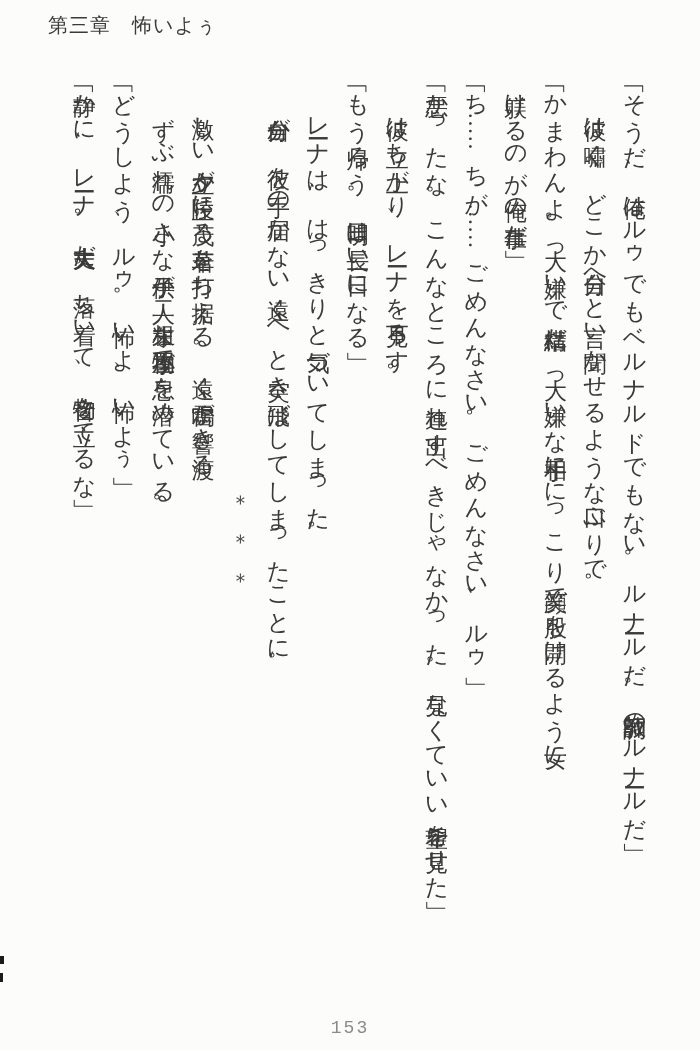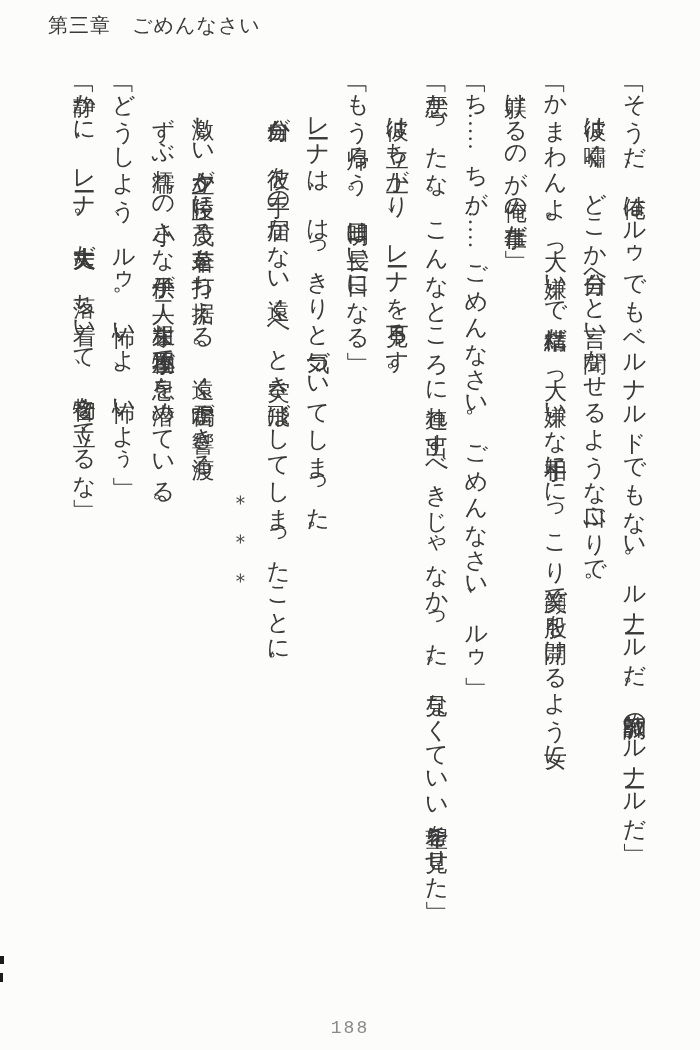--- a/index.html
+++ b/index.html
@@ -67,38 +67,38 @@
     background: #1c1c1c;
   }
   .scan-artifact.a1 { top: 956px; width: 4px; height: 8px; }
   .scan-artifact.a2 { top: 973px; width: 3px; height: 9px; }
 </style>
 </head>
 <body>
 
 <div class="page">
 
-  <div class="chapter-header">第三章　ごめんなさい</div>
+  <div class="chapter-header">第三章　怖いよぅ</div>
 
   <div class="body-text">
     <p class="line dialogue">「そうだ、俺はルゥでもベルナルドでもない。ルナールだ。調教師のルナールだ」</p>
     <p class="line indent">彼は嘯く。どこか自分へと言い聞かせるような口ぶりで。</p>
     <p class="line dialogue">「かまわんよ。大っ嫌いで結構だ。大っ嫌いな相手ににっこり笑顔で股を開けるよう女に</p>
     <p class="line">躾けるのが俺の仕事だ」</p>
     <p class="line dialogue">「ち……ちが……ごめんなさい。ごめんなさい、ルゥ」</p>
     <p class="line dialogue">「悪かったな。こんなところに連れ出すべきじゃなかった。見なくていい希望を見せた」</p>
     <p class="line indent">彼は立ち上がり、レーナを見下ろす。</p>
     <p class="line dialogue">「もう帰ろう。明日は長い一日になる」</p>
     <p class="line indent">レーナは、はっきりと気づいてしまった。</p>
     <p class="line indent">自分が、彼を手の届かない遠くへと突き飛ばしてしまったことに。</p>
     <p class="line separator">＊＊＊</p>
     <p class="line indent">激しい夕立が丘陵に茂る若草を打ち据える。遠く雷鳴が響き渡る。</p>
     <p class="line indent">ずぶ濡れの小さな子供が二人、粗末な物置小屋で息を潜めている。</p>
     <p class="line dialogue">「どうしよう、ルゥ。怖いよ、怖いよぅ」</p>
     <p class="line dialogue">「静かに、レーナ。大丈夫だ。落ち着いて、物音を立てるな」</p>
   </div>
 
-  <div class="page-number">188</div>
+  <div class="page-number">153</div>
 
   <div class="scan-artifact a1"></div>
   <div class="scan-artifact a2"></div>
 
 </div>
 
 </body></html>

